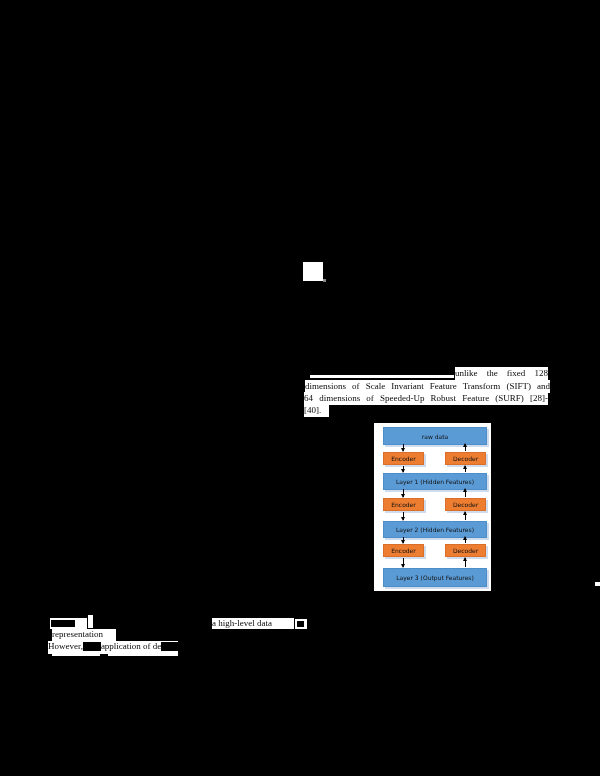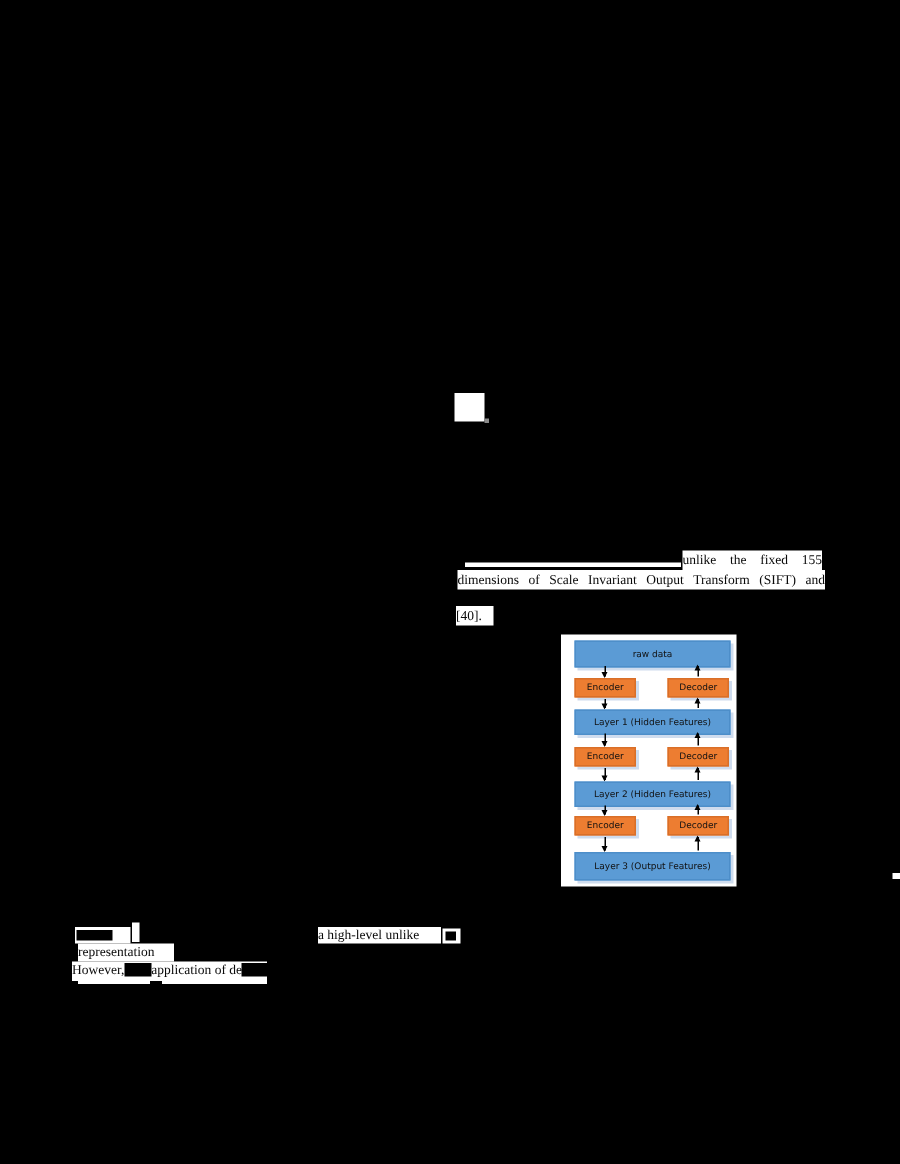--- a/index.html
+++ b/index.html
@@ -30,22 +30,23 @@
 </style>
 </head>
 <body>
 
 <div class="page">
 
   <div class="whitebit" style="left:303px;top:262px;width:20px;height:19px;"></div>
   <div style="position:absolute;left:323px;top:279px;width:3px;height:3px;background:#8a8a8a;"></div>
 
   <div class="whitebit" style="left:310px;top:375px;width:144px;height:3px;"></div>
-  <div class="frag just" style="left:455px;top:367px;width:93px;height:12px;padding-top:1px;">unlike the fixed 155</div>
-  <div class="frag just" style="left:305px;top:380px;width:245px;height:12px;padding-top:1px;">dimensions of Scale Invariant Output Transform (SIFT) and</div>
+  <div class="frag just" style="left:455px;top:367px;width:93px;height:12px;padding-top:1px;">unlike the fixed 128</div>
+  <div class="frag just" style="left:305px;top:380px;width:245px;height:12px;padding-top:1px;">dimensions of Scale Invariant Feature Transform (SIFT) and</div>
+  <div class="frag just" style="left:304px;top:392px;width:244px;height:12px;padding-top:1px;">64 dimensions of Speeded-Up Robust Feature (SURF) [28]-</div>
   <div class="frag" style="left:304px;top:404px;width:25px;height:12px;padding-top:1px;">[40].</div>
 
   <div class="figure">
 
     <div class="layerbar" style="top:4px;height:16px;">raw data</div>
 
     <div class="arrow down left" style="top:21px;height:7px;"></div>
     <div class="arrow up right" style="top:21px;height:7px;"></div>
 
     <div class="coder left" style="top:29px;">Encoder</div>
@@ -79,21 +80,21 @@
     <div class="layerbar" style="top:145px;height:17px;">Layer 3 (Output Features)</div>
   </div>
 
   <div class="whitebit" style="left:595px;top:582px;width:5px;height:4px;"></div>
 
   <div class="whitebit" style="left:50px;top:618px;width:37px;height:11px;">
     <span class="blob" style="left:1px;top:2px;width:24px;height:7px;"></span>
   </div>
   <div class="whitebit" style="left:88px;top:615px;width:5px;height:13px;"></div>
 
-  <div class="frag" style="left:212px;top:618px;width:82px;height:11px;">a high-level unlike</div>
+  <div class="frag" style="left:212px;top:618px;width:82px;height:11px;">a high-level data</div>
   <div class="whitebit" style="left:295px;top:619px;width:12px;height:10px;">
     <span class="blob" style="left:2px;top:2px;width:7px;height:6px;"></span>
   </div>
 
   <div class="frag" style="left:52px;top:629px;width:64px;height:12px;">representation</div>
 
   <div class="frag" style="left:48px;top:641px;width:130px;height:13px;text-align:right;">
     <span>However,</span><span class="blob" style="position:static;display:inline-block;width:18px;height:9px;vertical-align:middle;"></span><span>application of de</span><span class="blob" style="position:static;display:inline-block;width:30px;height:9px;vertical-align:middle;"></span>
   </div>
   <div class="whitebit" style="left:52px;top:654px;width:48px;height:2px;"></div>

